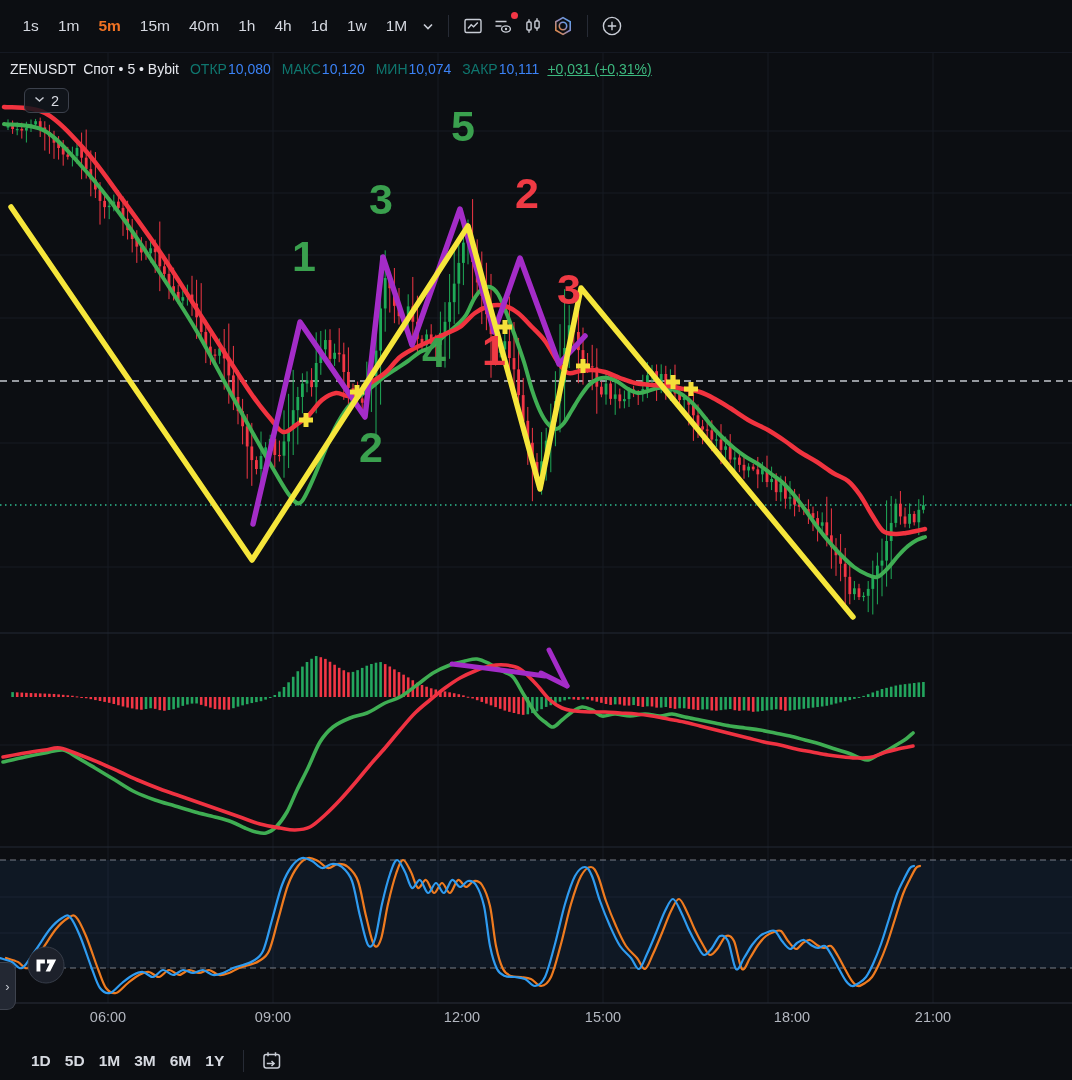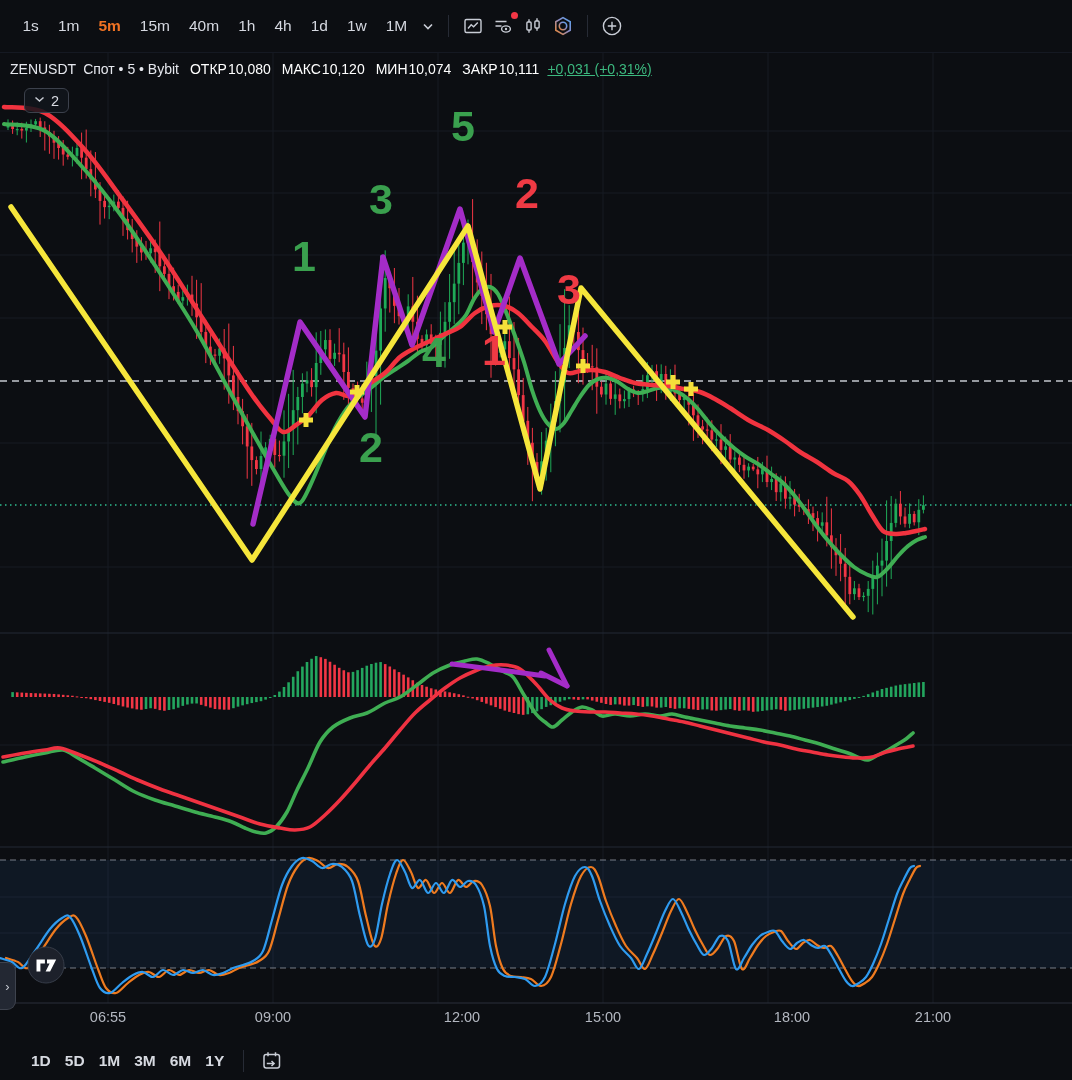--- a/index.html
+++ b/index.html
@@ -16,22 +16,22 @@
   .vsep{width:1px;height:22px;background:#272b35;margin:0 9px;}
   .icon-btn{position:relative;background:none;border:0;padding:4px 4px;cursor:pointer;display:flex;}
   .icon-btn svg{display:block;}
   .alert-dot{position:absolute;top:1px;right:0;width:7px;height:7px;border-radius:50%;background:#f23645;}
   
   .legend{position:absolute;top:61px;left:10px;display:flex;align-items:baseline;font-size:14px;
           color:#dcdfe5;z-index:4;white-space:nowrap;}
   .legend .sym{color:#e6e8ee;}
   .legend .det{color:#e6e8ee;margin-left:7px;}
   .legend .grp{margin-left:11px;display:flex;}
-  .legend .lab{color:#ffffff;}
-  .legend .val{color:#ffffff;margin-left:1px;}
+  .legend .lab{color:#0f766e;}
+  .legend .val{color:#3b82f6;margin-left:1px;}
   .legend .chg{color:#3cb97f;margin-left:8px;text-decoration:underline;}
   
   .badge{position:absolute;top:88px;left:24px;height:23px;padding:0 9px;display:flex;align-items:center;gap:6px;
          background:rgba(18,21,28,.85);border:1px solid #3c414c;border-radius:6px;color:#d8dbe2;
          font-size:14.5px;z-index:4;cursor:pointer;}
   .badge .chev{font-size:10px;color:#c8ccd4;transform:translateY(-1px);}
   
   .wave{position:absolute;transform:translate(-50%,-50%);font-weight:700;font-size:43px;z-index:3;line-height:1;}
   
   .time-axis{position:absolute;top:1009px;left:0;right:0;height:24px;z-index:4;}
@@ -807,21 +807,21 @@
   <div class="tvlogo">
     <svg width="42" height="42" viewBox="0 0 42 42">
       <circle cx="21" cy="21" r="18" fill="#1d212b" stroke="#363c48" stroke-width="1"></circle>
       <path d="M11.5 15.5h8.4v4.1h-4.5v7.9h-3.9zM22 15.5h9.2l-6.1 12h-4.5l4-7.9h-2.6z" fill="#ffffff"></path>
     </svg>
   </div>
 
   <div class="pill">›</div>
 
   <div class="time-axis">
-    <span style="left: 108px;">06:55</span>
+    <span style="left: 108px;">06:00</span>
     <span style="left: 273px;">09:00</span>
     <span style="left: 462px;">12:00</span>
     <span style="left: 603px;">15:00</span>
     <span style="left: 792px;">18:00</span>
     <span style="left: 933px;">21:00</span>
   </div>
 
   <div class="tb-bottom">
     <button class="rng">1D</button>
     <button class="rng">5D</button>

